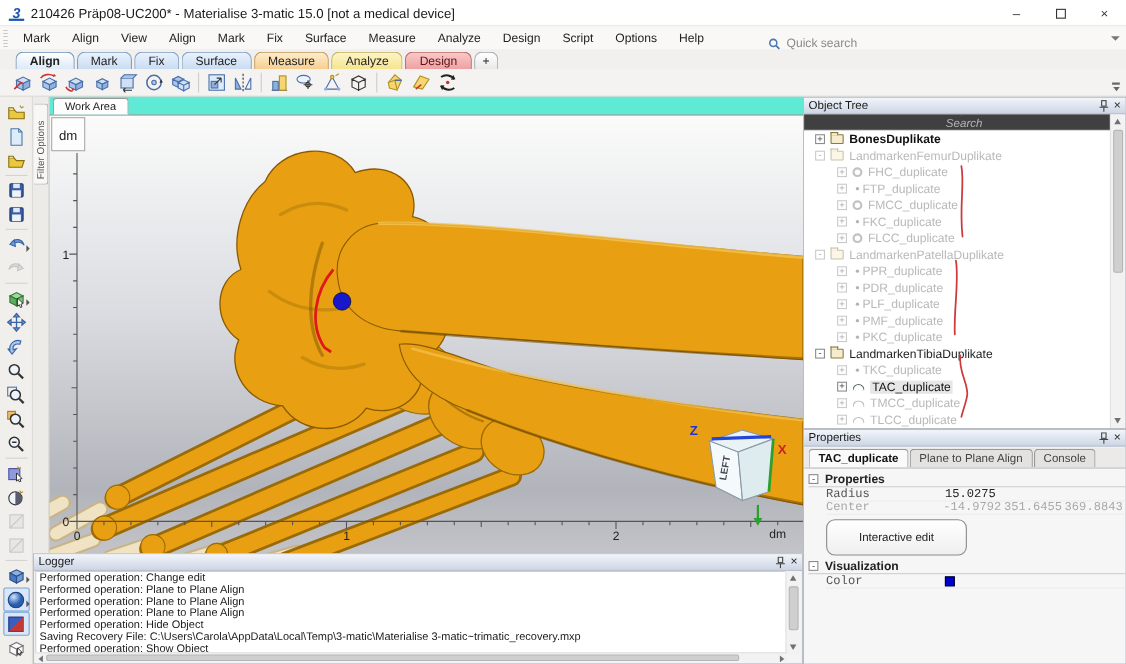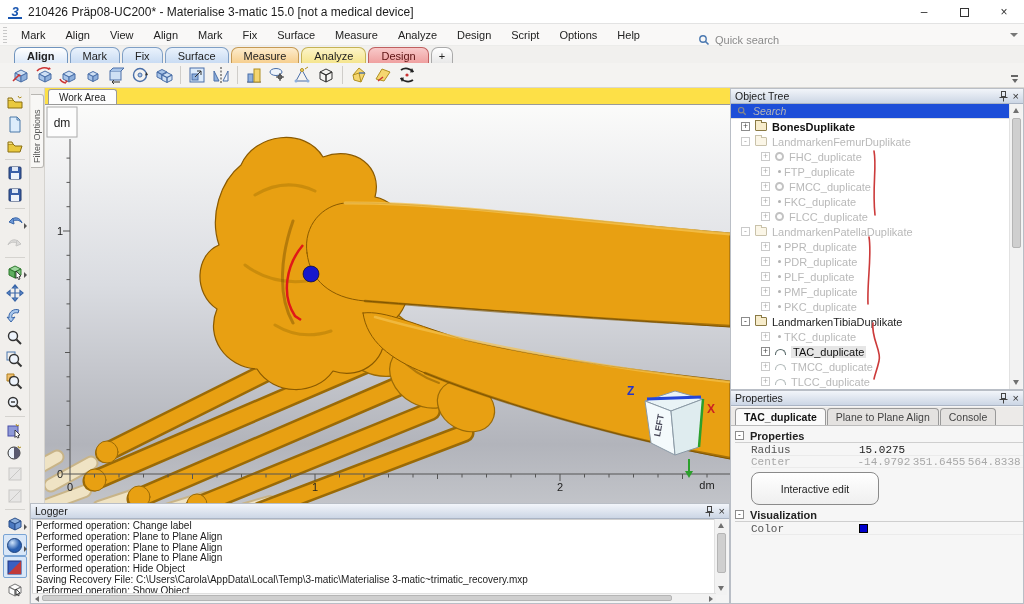--- a/index.html
+++ b/index.html
@@ -46,35 +46,35 @@
   .dkicon.sel{background:#d9e7f8;border-color:#7aa4d4;}
   .dksep{width:20px;height:1px;background:#d5d3cf;margin:2px 0;flex:0 0 auto;}
   .ddar{position:absolute;right:-1px;bottom:3px;width:0;height:0;border-top:3px solid transparent;border-bottom:3px solid transparent;border-left:3.5px solid #555;}
 
   
   .filterstrip{position:absolute;left:30px;top:88px;width:15px;height:415px;background:#edebe8;border-right:1px solid #d5d3cf;}
   .filtertab{position:absolute;left:1px;top:6px;width:13px;height:74px;background:#f8f7f5;border:1px solid #b8b6b2;border-left:none;border-radius:0 3px 3px 0;}
   .filtertab span{position:absolute;left:1px;top:68px;transform:rotate(-90deg);transform-origin:0 0;font-size:9px;color:#555;white-space:nowrap;}
 
   
-  .workarea{position:absolute;left:45px;top:88px;width:685px;height:415px;background:#fde047;}
+  .workarea{position:absolute;left:45px;top:88px;width:685px;height:415px;background:#5eead4;}
   .worktab{position:absolute;left:3px;top:1px;height:15px;padding:0 10px;background:#fdfdfd;border:1px solid #9a9a9a;border-bottom:none;border-radius:3px 3px 0 0;font-size:10px;display:flex;align-items:center;z-index:3;}
   .viewport{position:absolute;left:0;top:16px;width:685px;height:296px;border-top:1px solid #9a9a9a;}
   .viewport svg{display:block;}
 
   
   .panel{position:absolute;background:#f4f4f4;border:1px solid #b9bec6;}
   .phead{position:relative;height:15px;background:linear-gradient(#f2f5fa,#ccd6e5);border-bottom:1px solid #aab4c4;display:flex;align-items:center;padding:0 4px;font-size:10.5px;color:#1b1b1b;}
   .phead .sp{flex:1;}
   .pinico{width:9px;height:11px;margin-right:5px;}
   .closex{font-size:11px;color:#333;line-height:10px;}
 
   
   .otree{left:730px;top:88px;width:294px;height:302px;}
-  .osearch{position:absolute;left:0;top:15px;width:279px;height:15px;background:#1d4ed8;border-bottom:1px solid #e0e0e0;display:flex;align-items:center;padding-left:6px;}
+  .osearch{position:absolute;left:0;top:15px;width:279px;height:15px;background:#404040;border-bottom:1px solid #e0e0e0;display:flex;align-items:center;padding-left:6px;flex-direction:column;}
   .osearch .ph{color:#b5b5b5;font-style:italic;font-size:10.5px;margin-left:6px;}
   .treearea{position:absolute;left:0;top:30px;width:279px;height:270px;background:#fff;overflow:hidden;}
   .trow{position:relative;height:15px;display:flex;align-items:center;}
   .trow.lv0{padding-left:10px;}
   .trow.lv1{padding-left:30px;}
   .texp{width:9px;height:9px;border:1px solid #8c8c8c;background:#fff;font-size:8.5px;line-height:7px;text-align:center;color:#444;margin-right:5px;flex:0 0 auto;}
   .tico{margin-right:5px;flex:0 0 auto;}
   .ico-folder{width:12px;height:9px;background:#f7eccb;border:1px solid #8a7a45;border-radius:1px;position:relative;}
   .ico-folder:before{content:"";position:absolute;left:-1px;top:-3px;width:5px;height:2px;background:#f7eccb;border:1px solid #8a7a45;border-bottom:none;}
   .ico-ring{width:9px;height:9px;border:2px solid #777;border-radius:50%;}
@@ -751,21 +751,21 @@
           <span>Properties</span>
         </div>
       <div class="prow">
         <span class="plabel">Radius</span>
         <span class="pval" style="color:#222">15.0275</span>
       </div>
       <div class="prow dim">
         <span class="plabel">Center</span>
         <span class="pval">-14.9792</span>
         <span class="pval">351.6455</span>
-        <span class="pval">564.8338</span>
+        <span class="pval">369.8843</span>
       </div>
       <div class="pbtn">Interactive edit</div>
       <div class="psec">
           <span class="pexp">-</span>
           <span>Visualization</span>
         </div>
       <div class="prow">
         <span class="plabel">Color</span>
         <span class="swatch"></span>
       </div>
@@ -777,21 +777,21 @@
       <span>Logger</span>
       <span class="sp"></span>
       <svg class="pinico" viewBox="0 0 9 11">
           <rect x="2.5" y="0.5" width="4" height="5" fill="none" stroke="#444"></rect>
           <line x1="0.5" y1="6.5" x2="8.5" y2="6.5" stroke="#444"></line>
           <line x1="4.5" y1="6.5" x2="4.5" y2="10.5" stroke="#444"></line>
         </svg>
       <span class="closex">×</span>
     </div>
     <div class="logbody">
-      <div class="logline">Performed operation: Change label</div>
+      <div class="logline">Performed operation: Change edit</div>
       <div class="logline">Performed operation: Plane to Plane Align</div>
       <div class="logline">Performed operation: Plane to Plane Align</div>
       <div class="logline">Performed operation: Plane to Plane Align</div>
       <div class="logline">Performed operation: Hide Object</div>
       <div class="logline">Saving Recovery File: C:\Users\Carola\AppData\Local\Temp\3-matic\Materialise 3-matic~trimatic_recovery.mxp</div>
       <div class="logline">Performed operation: Show Object</div>
     </div>
     <div class="vscroll" style="top:15px;height:76px;right:2px;">
       <div class="sarrow up"></div>
       <div class="sarrow down"></div>

